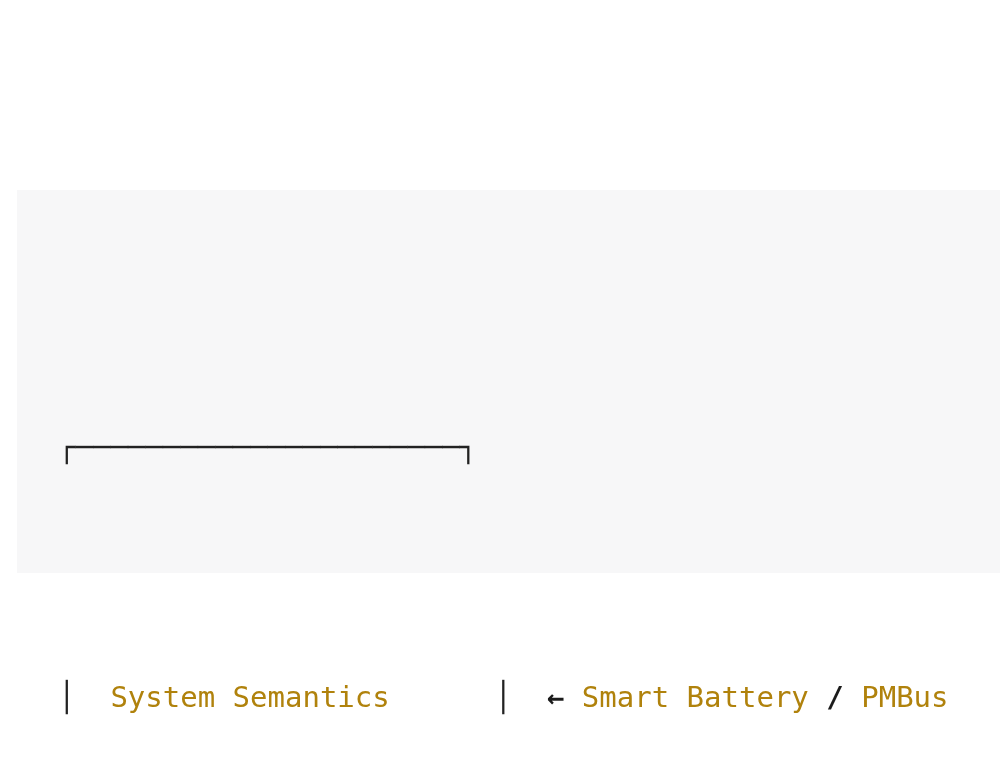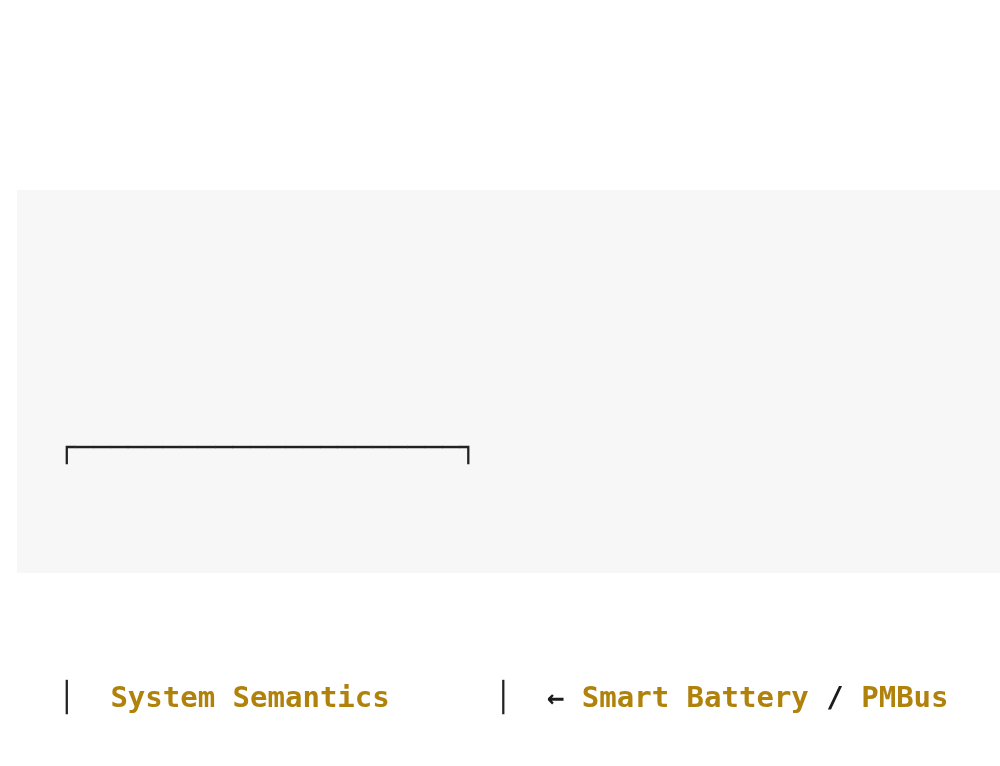--- a/index.html
+++ b/index.html
@@ -57,21 +57,21 @@
     font-weight: 700;
   }
   .bar {
     color: #222222;
     font-weight: 700;
   }
 
   
   .label {
     color: #b0820c;
-    font-weight: 700;
+    font-weight: 400;
   }
   .slash {
     color: #1b1b1b;
     font-weight: 700;
   }
   .arrow {
     color: #1b1b1b;
     font-weight: 700;
   }
   .sp { color: transparent; }

